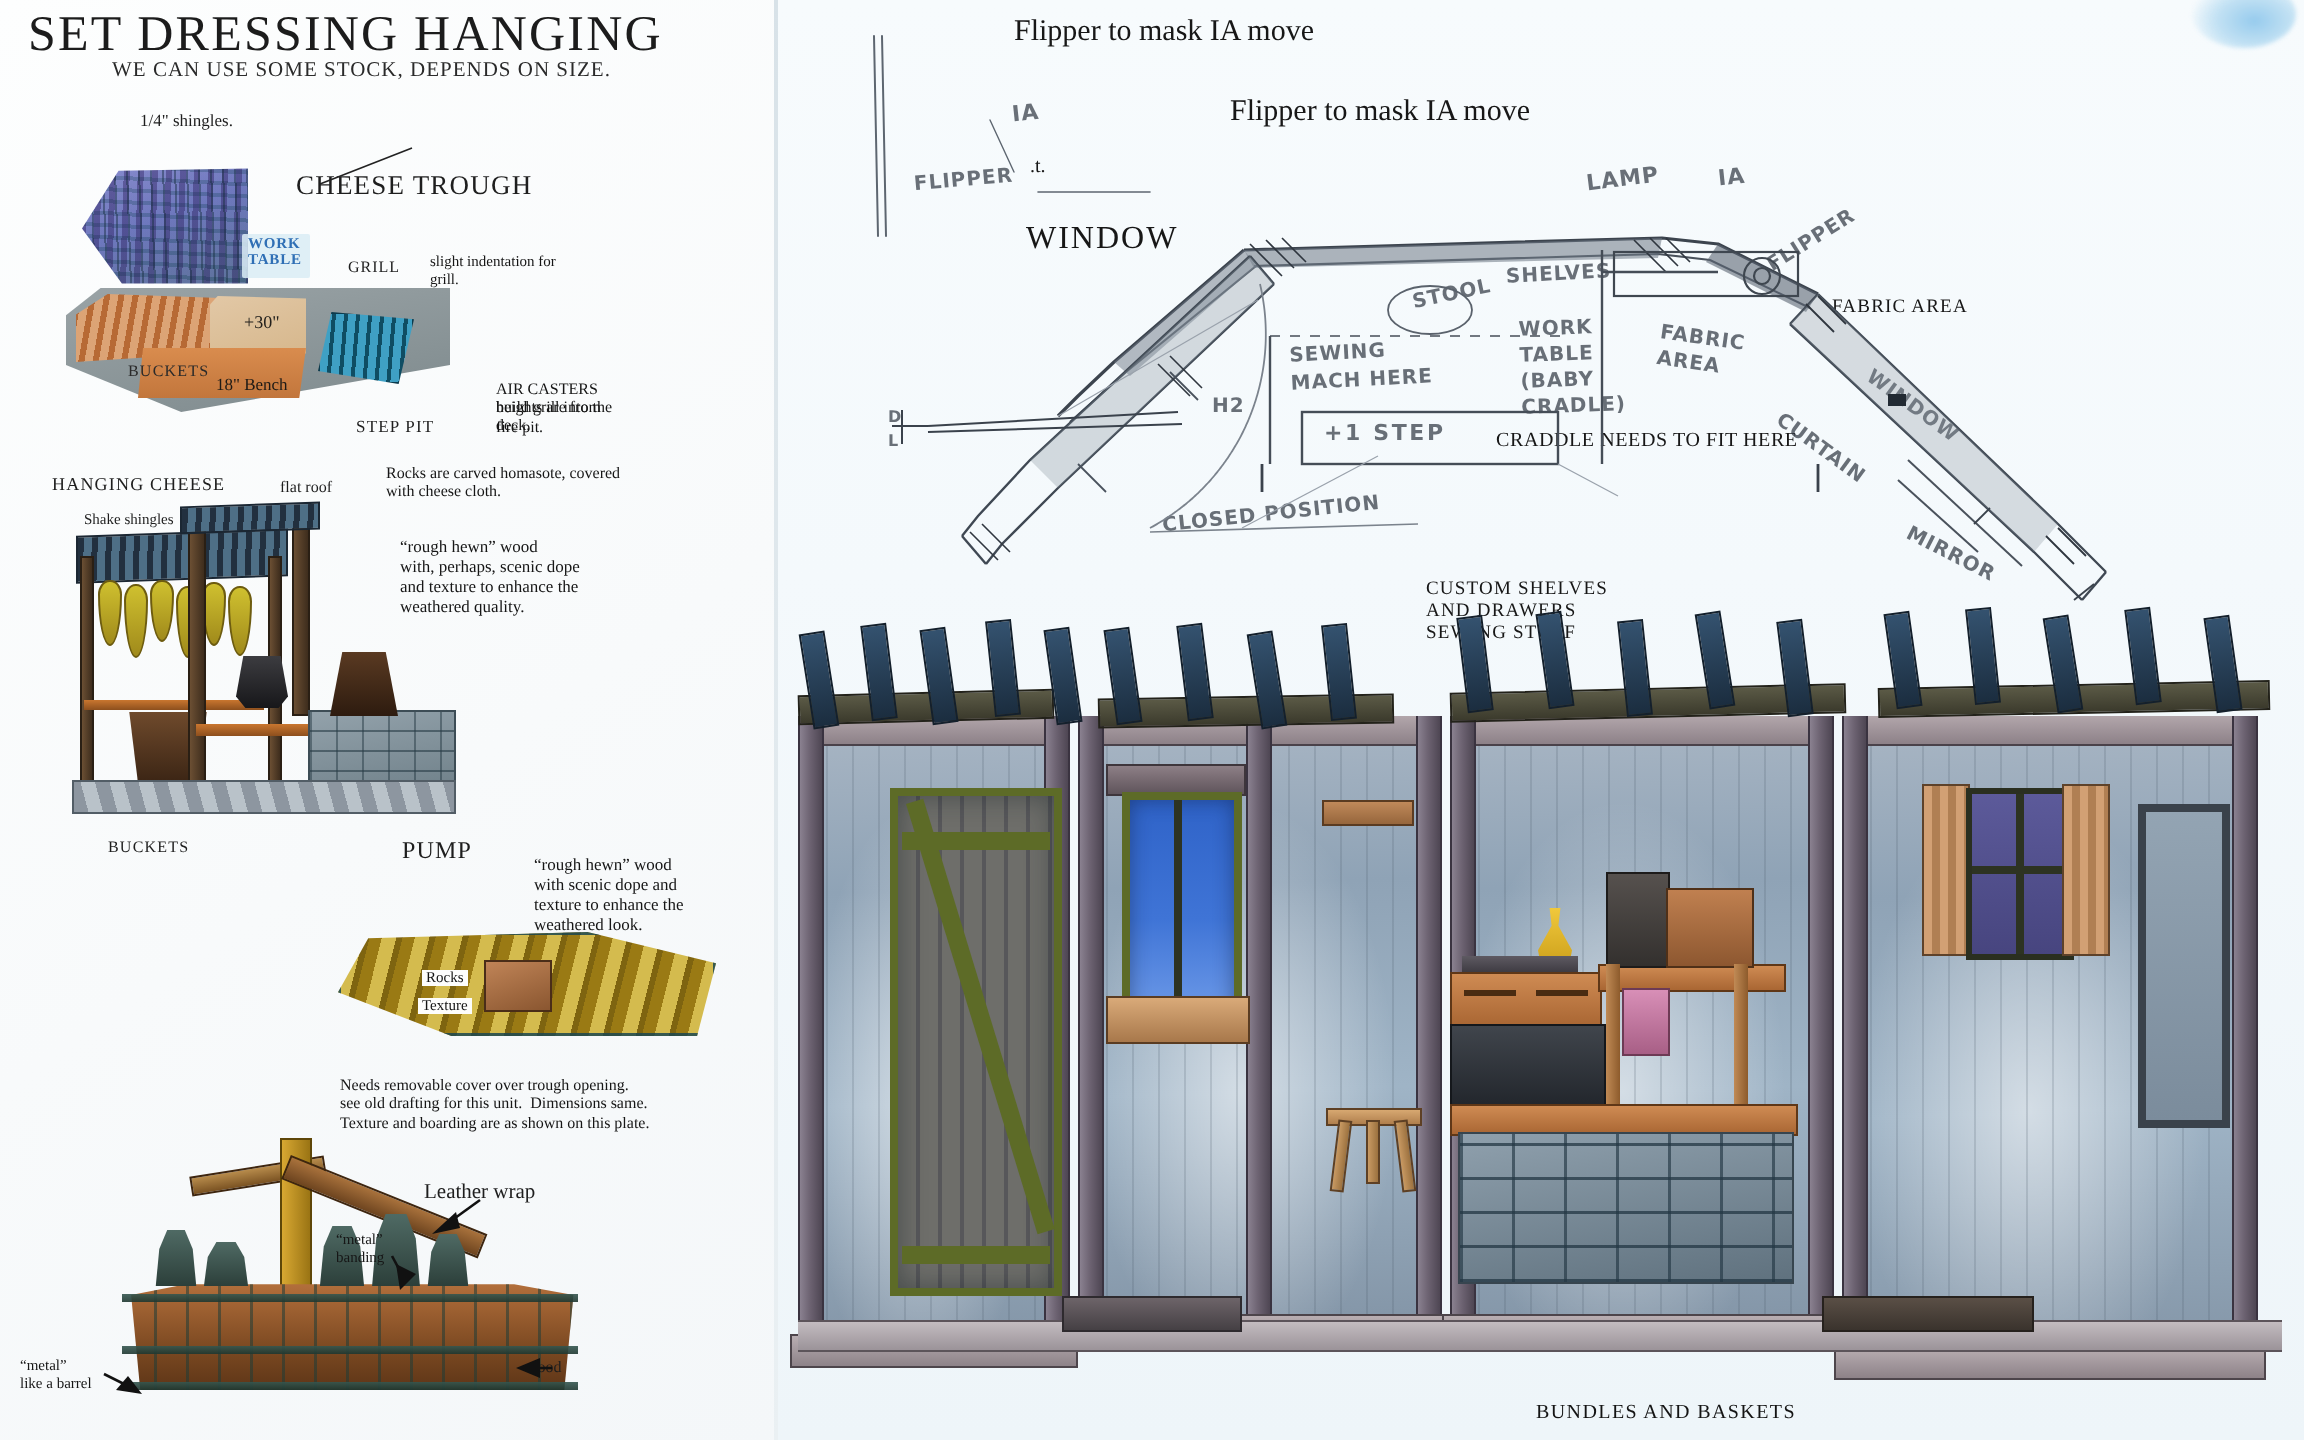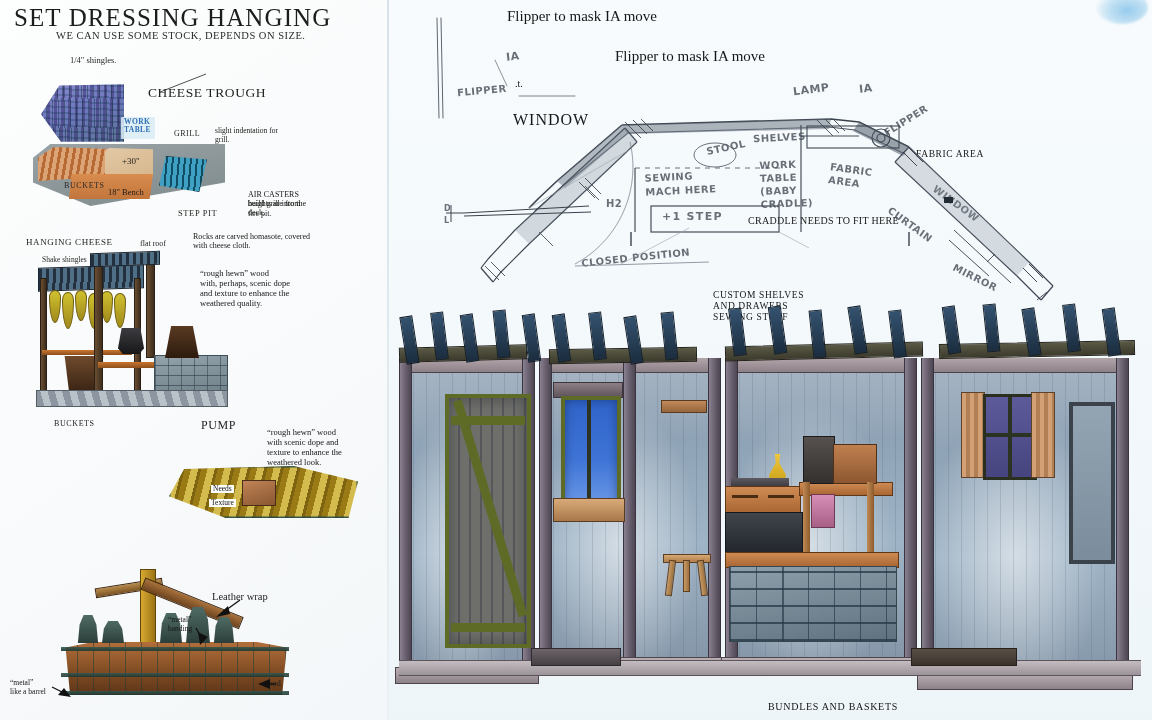--- a/index.html
+++ b/index.html
@@ -382,22 +382,25 @@
     <div class="note" style="left:267px;top:427px;font-size:8.5px;">“rough hewn” wood
 with scenic dope and
 texture to enhance the
 weathered look.</div>
 
     <div id="trough">
       <div class="tr-planks"></div>
       <div class="tr-open"></div>
       <div class="tr-edge"></div>
     </div>
-    <div class="lbl tr-txt" style="left:211px;top:485px;font-size:7.5px;">Needs</div>
+    <div class="lbl tr-txt" style="left:211px;top:485px;font-size:7.5px;">Rocks</div>
     <div class="lbl tr-txt" style="left:209px;top:499px;font-size:7.5px;">Texture</div>
+    <div class="note" style="left:170px;top:538px;font-size:8px;">Needs removable cover over trough opening.
+see old drafting for this unit.  Dimensions same.
+Texture and boarding are as shown on this plate.</div>
 
     <div id="barrel">
       <div class="br-cross"></div>
       <div class="br-mast"></div>
       <div class="br-arm"></div>
       <div class="br-body"></div>
       <div class="br-band" style="top:82px;"></div>
       <div class="br-band" style="top:108px;"></div>
       <div class="br-band" style="top:126px;"></div>
       <div class="br-jug" style="left:22px;top:50px;width:22px;height:28px;"></div>

